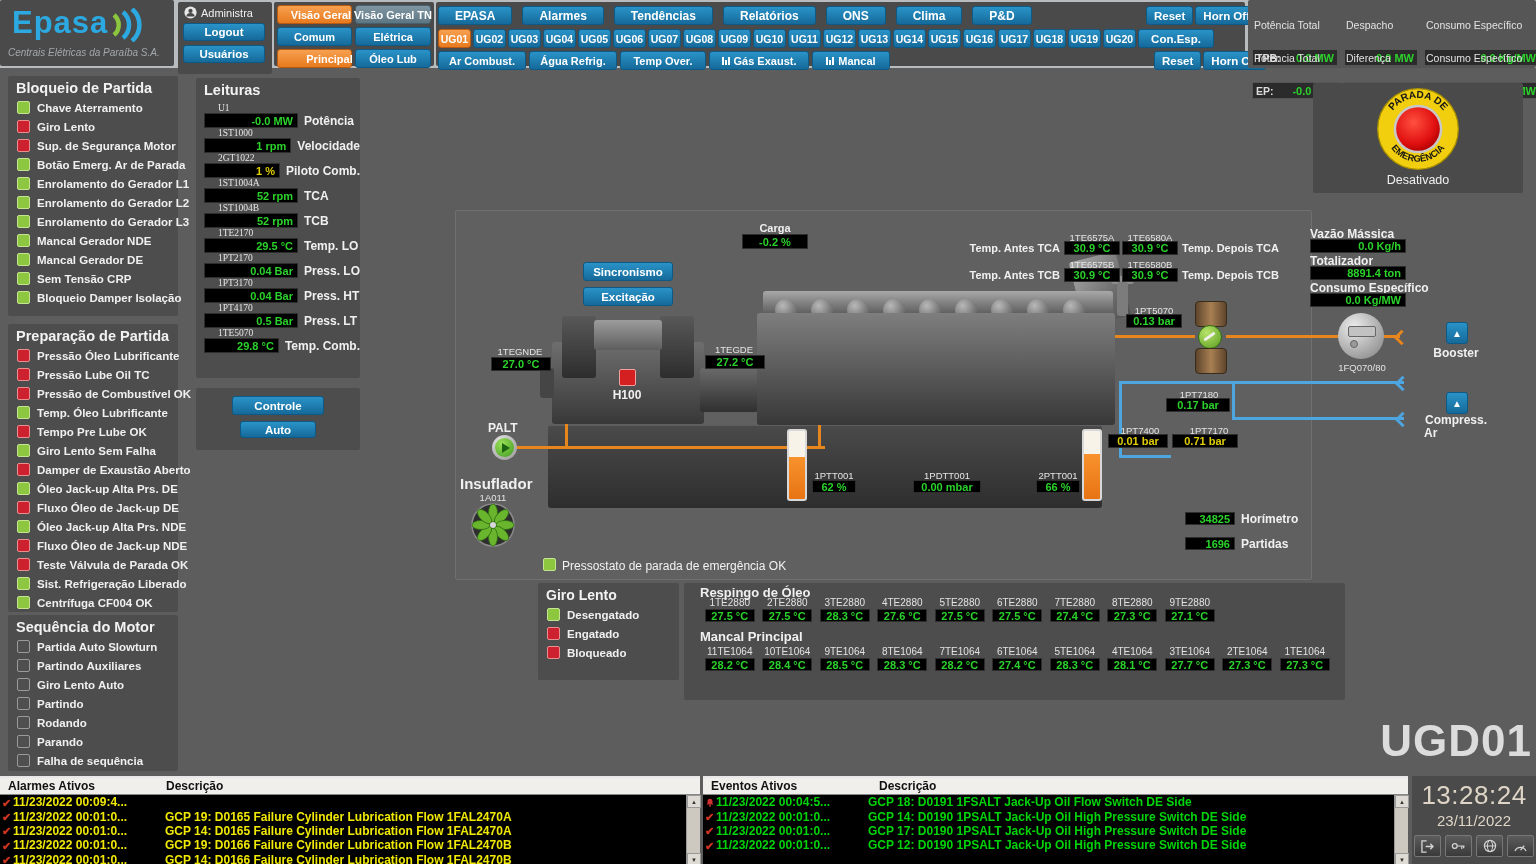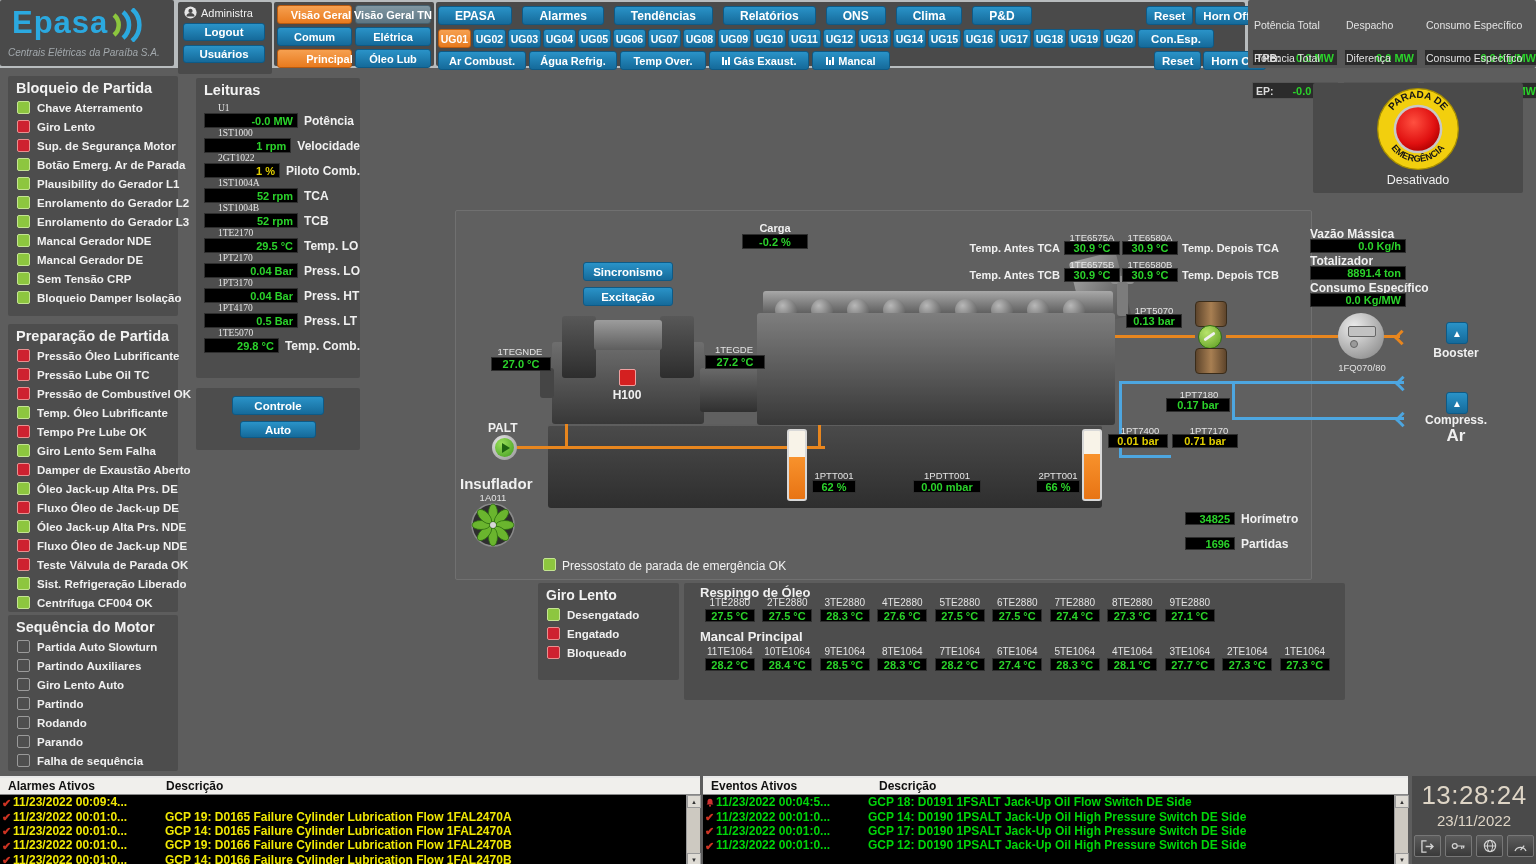--- a/index.html
+++ b/index.html
@@ -330,21 +330,21 @@
         <span class="slabel">Sup. de Segurança Motor</span>
       </div>
 
       <div class="sitem">
         <span class="ind green"></span>
         <span class="slabel">Botão Emerg. Ar de Parada</span>
       </div>
 
       <div class="sitem">
         <span class="ind green"></span>
-        <span class="slabel">Plausibility do Gerador L1</span>
+        <span class="slabel">Enrolamento do Gerador L1</span>
       </div>
 
       <div class="sitem">
         <span class="ind green"></span>
         <span class="slabel">Enrolamento do Gerador L2</span>
       </div>
 
       <div class="sitem">
         <span class="ind green"></span>
         <span class="slabel">Enrolamento do Gerador L3</span>
@@ -715,21 +715,21 @@
   <div class="vbox dbox" style="left:1310px;top:239px;width:96px;height:14px">0.0 Kg/h</div>
   <div class="dlabel" style="left:1310px;top:254px;font-size:12px">Totalizador</div>
   <div class="vbox dbox" style="left:1310px;top:266px;width:96px;height:14px">8891.4 ton</div>
   <div class="dlabel" style="left:1310px;top:281px;font-size:12px">Consumo Específico</div>
   <div class="vbox dbox" style="left:1310px;top:293px;width:96px;height:14px">0.0 Kg/MW</div>
 
   <div class="sqbtn" style="left:1446px;top:322px">▲</div>
   <div class="dlabel" style="left:1428px;top:346px;width:56px;text-align:center;font-size:12px">Booster</div>
   <div class="sqbtn" style="left:1446px;top:392px">▲</div>
   <div class="dlabel" style="left:1424px;top:413px;width:64px;text-align:center;font-size:12px">Compress.</div>
-  <div class="dlabel" style="left:1424px;top:426px;width:64px;text-align:center;font-size:17px">Ar</div>
+  <div class="dlabel" style="left:1424px;top:426px;width:64px;text-align:left;font-size:12px">Ar</div>
 
   <div class="dtag" style="left:1124px;top:305px;width:60px">1PT5070</div>
   <div class="vbox dbox" style="left:1126px;top:314px;width:56px;height:14px;justify-content:center">0.13 bar</div>
   <div class="dtag" style="left:1168px;top:389px;width:62px">1PT7180</div>
   <div class="vbox dbox" style="left:1166px;top:398px;width:64px;height:14px;justify-content:center">0.17 bar</div>
   <div class="dtag" style="left:1110px;top:425px;width:60px">1PT7400</div>
   <div class="vbox yellow dbox" style="left:1108px;top:434px;width:60px;height:14px;justify-content:center">0.01 bar</div>
   <div class="dtag" style="left:1178px;top:425px;width:62px">1PT7170</div>
   <div class="vbox yellow dbox" style="left:1172px;top:434px;width:66px;height:14px;justify-content:center">0.71 bar</div>
 
@@ -876,20 +876,21 @@
         <span class="vbox s-box">27.3 °C</span>
       </div>
 
       <div class="sensor">
         <span class="s-tag">1TE1064</span>
         <span class="vbox s-box">27.3 °C</span>
       </div>
 
   </div>
 
+  <div id="unit-label">UGD01</div>
 
   <div class="table" id="alarm-table" style="left:0;top:776px;width:700px;height:88px">
     <div class="thead">
       <span style="left:8px">Alarmes Ativos</span>
       <span style="left:166px">Descrição</span>
     </div>
 
       <div class="trow">
         <span class="row-icon check">
           <span class="i-check">✔</span>

